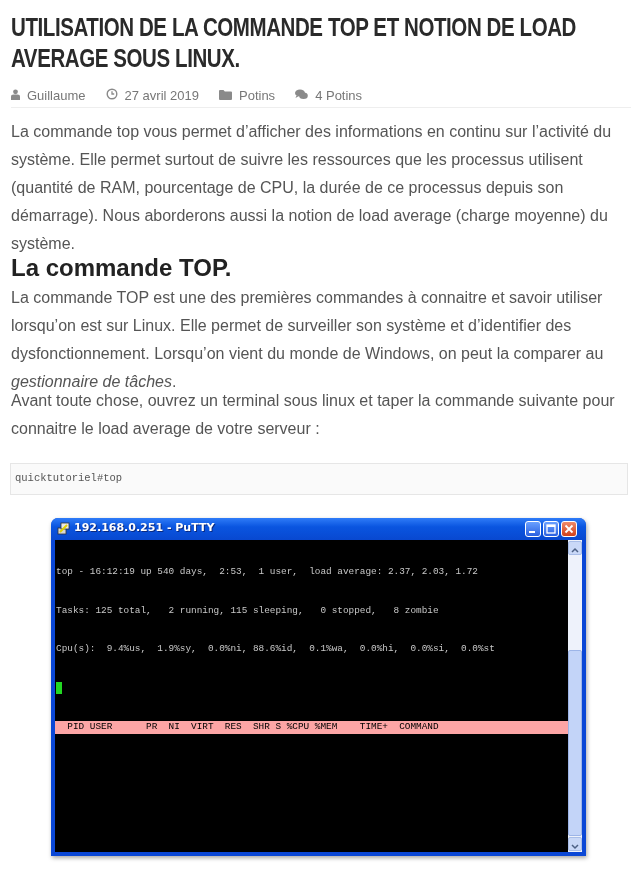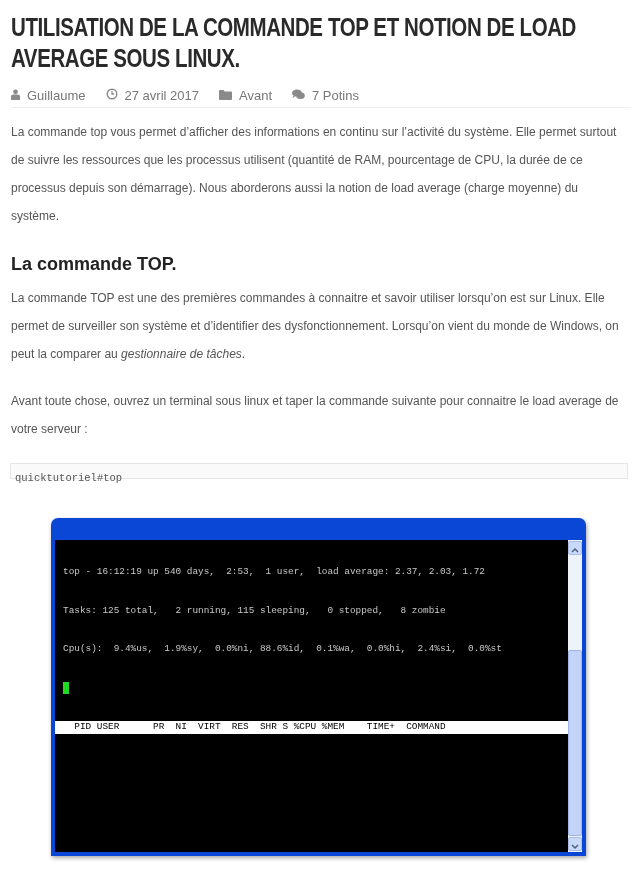--- a/index.html
+++ b/index.html
@@ -4,41 +4,41 @@
 <style>
   html, body { margin:0; padding:0; background:#ffffff; }
   body { width:634px; height:878px; overflow:hidden; position:relative; font-family:"Liberation Sans", sans-serif; color:#444; }
   .title { position:absolute; left:11px; top:12px; width:610px; margin:0;
     font-family:"Liberation Sans", sans-serif; font-weight:bold; font-size:25px; line-height:31px;
     color:#2a2a2a; text-transform:uppercase; letter-spacing:-0.5px; transform:scaleX(0.82); transform-origin:left top; width:760px; }
   .meta { position:absolute; left:11px; top:88px; font-size:13px; color:#777; display:flex; align-items:center; }
   .meta .it { display:flex; align-items:center; margin-right:20px; }
   .meta .ic { display:inline-block; margin-right:7px; color:#888; }
   .meta-line { position:absolute; left:11px; top:107px; width:620px; height:1px; background:#eeeeee; }
-  .para { position:absolute; left:11px; width:615px; margin:0; font-size:12px; line-height:28px; color:#555; }
-  .h2 { position:absolute; left:11px; top:254px; margin:0; font-family:"Liberation Sans", sans-serif; font-weight:bold; font-size:18px; color:#222; }
-  .code { position:absolute; left:10px; top:463px; width:618px; height:16px; border:1px solid #e6e6e6; background:#fafafa;
+  .para { position:absolute; left:11px; width:615px; margin:0; font-size:16px; line-height:28px; color:#555; }
+  .h2 { position:absolute; left:11px; top:254px; margin:0; font-family:"Liberation Sans", sans-serif; font-weight:bold; font-size:24px; color:#222; }
+  .code { position:absolute; left:10px; top:463px; width:618px; height:32px; border:1px solid #e6e6e6; background:#fafafa;
     font-family:"Liberation Mono", monospace; font-size:10.5px; color:#555; line-height:28px; padding-left:4px; box-sizing:border-box; }
   em { font-style:italic; }
 
   
   .putty { position:absolute; left:51px; top:518px; width:535px; height:338px; background:#0a47d6;
     border-radius:7px 7px 0 0; box-shadow:1px 2px 4px rgba(0,0,0,0.35); }
   .titlebar { position:absolute; left:0; top:0; width:535px; height:22px; border-radius:7px 7px 0 0;
     background:linear-gradient(#2f7cf8, #0a55e0 40%, #0848d0); }
   .titlebar .ticon { position:absolute; left:6px; top:4px; width:13px; height:13px; }
   .titlebar .ttext { position:absolute; left:23px; top:3px; font-family:"DejaVu Sans", sans-serif; font-weight:bold; font-size:11px; color:#fff; text-shadow:1px 1px 0 #0a2a80; }
   .wbtn { position:absolute; top:3px; width:16px; height:16px; border:1px solid #fff; border-radius:3px; box-sizing:border-box;
     background:linear-gradient(#6aa0ff, #2a60e0); }
   .wbtn.close { background:linear-gradient(#f08a6a, #d0401a); }
   .wbtn svg { position:absolute; left:0; top:0; }
   .term { position:absolute; left:4px; top:22px; width:513px; height:312px; background:#000; overflow:hidden;
     font-family:"Liberation Mono", monospace; font-size:9.4px; line-height:12.9px; color:#c8c8c8; white-space:pre; }
-  .term .ln { height:12.9px; padding-left:8px; }
-  .term .hdr { background:#ffffff; color:#000; }
+  .term .ln { height:12.9px; padding-left:1px; }
+  .term .hdr { background:#fca5a5; color:#000; }
   .term .cursor { display:inline-block; width:6px; height:12px; background:#22d822; vertical-align:top; }
   .scroll { position:absolute; left:517px; top:22px; width:14px; height:312px; background:#eef2fb; }
   .scroll .arr { position:absolute; left:0; width:14px; height:14px; background:#c9d8f7; border:1px solid #a8bde8; box-sizing:border-box; border-radius:2px; }
   .scroll .thumb { position:absolute; left:0; top:110px; width:14px; height:186px; background:#c3d4f8; border:1px solid #9db5e8; box-sizing:border-box; border-radius:2px; }
   .putty .bottom { position:absolute; left:0; top:334px; width:535px; height:4px; background:#0a47d6; }
 </style>
 </head>
 <body>
 
 <h1 class="title">Utilisation de la commande TOP et notion de load average sous Linux.</h1>
@@ -53,59 +53,83 @@
     </span>
     <span>Guillaume</span>
   </span>
   <span class="it">
     <span class="ic">
       <svg width="12" height="12" viewBox="0 0 12 12">
           <circle cx="6" cy="6" r="4.8" fill="none" stroke="#8a8a8a" stroke-width="1.4"></circle>
           <path d="M6 3.2 V6 H8.2" fill="none" stroke="#8a8a8a" stroke-width="1.3"></path>
         </svg>
     </span>
-    <span>27 avril 2017</span>
+    <span>27 avril 2019</span>
   </span>
   <span class="it">
     <span class="ic">
       <svg width="13" height="10" viewBox="0 0 13 10">
           <path d="M0 1 Q0 0 1 0 H4.5 L5.8 1.5 H12 Q13 1.5 13 2.5 V9 Q13 10 12 10 H1 Q0 10 0 9 Z" fill="#8a8a8a"></path>
         </svg>
     </span>
-    <span>Avant</span>
+    <span>Potins</span>
   </span>
   <span class="it">
     <span class="ic">
       <svg width="13" height="11" viewBox="0 0 13 11">
           <ellipse cx="5" cy="4" rx="5" ry="3.6" fill="#8a8a8a"></ellipse>
           <ellipse cx="8.5" cy="6.8" rx="4.3" ry="3.2" fill="#8a8a8a"></ellipse>
           <path d="M1.5 6.5 L0.5 9 L3.5 7.2Z" fill="#8a8a8a"></path>
         </svg>
     </span>
-    <span>7 Potins</span>
+    <span>4 Potins</span>
   </span>
 </div>
 <div class="meta-line"></div>
 
 <p class="para" style="top:118px;">La commande top vous permet d’afficher des informations en continu sur l’activité du système. Elle permet surtout de suivre les ressources que les processus utilisent (quantité de RAM, pourcentage de CPU, la durée de ce processus depuis son démarrage). Nous aborderons aussi  la notion de load average (charge moyenne) du système.</p>
 
 <h2 class="h2">La commande TOP.</h2>
 
 <p class="para" style="top:284px;"><span>La commande TOP est une des premières commandes à connaitre et savoir utiliser lorsqu’on est sur Linux. Elle permet de surveiller son système et d’identifier des dysfonctionnement. Lorsqu’on vient du monde de Windows, on peut la comparer au </span><em>gestionnaire de tâches</em><span>.</span></p>
 
 <p class="para" style="top:387px;">Avant toute chose, ouvrez un terminal sous linux et taper la commande suivante pour connaitre le load average de votre serveur :</p>
 
 <div class="code">quicktutoriel#top</div>
 
 <div class="putty">
+  <div class="titlebar">
+    <svg class="ticon" viewBox="0 0 13 13">
+      <rect x="1" y="6" width="8" height="6" fill="#d8d8d8" stroke="#333" stroke-width="0.8"></rect>
+      <rect x="4" y="1" width="8" height="6" fill="#e8e8e8" stroke="#333" stroke-width="0.8"></rect>
+      <path d="M3 10 L10 3" stroke="#e0d000" stroke-width="2"></path>
+    </svg>
+    <span class="ttext">192.168.0.251 - PuTTY</span>
+    <div class="wbtn" style="left:474px;">
+      <svg width="14" height="14">
+          <rect x="3" y="9" width="6" height="2" fill="#fff"></rect>
+        </svg>
+    </div>
+    <div class="wbtn" style="left:492px;">
+      <svg width="14" height="14">
+          <rect x="3" y="3" width="8" height="8" fill="none" stroke="#fff" stroke-width="1.3"></rect>
+          <rect x="3" y="3" width="8" height="2" fill="#fff"></rect>
+        </svg>
+    </div>
+    <div class="wbtn close" style="left:510px;">
+      <svg width="14" height="14">
+          <path d="M3.5 3.5 L10.5 10.5 M10.5 3.5 L3.5 10.5" stroke="#fff" stroke-width="1.8"></path>
+        </svg>
+    </div>
+  </div>
 
   <div class="term">
     <div class="ln">top - 16:12:19 up 540 days,  2:53,  1 user,  load average: 2.37, 2.03, 1.72</div>
     <div class="ln">Tasks: 125 total,   2 running, 115 sleeping,   0 stopped,   8 zombie</div>
-    <div class="ln">Cpu(s):  9.4%us,  1.9%sy,  0.0%ni, 88.6%id,  0.1%wa,  0.0%hi,  2.4%si,  0.0%st</div>
+    <div class="ln">Cpu(s):  9.4%us,  1.9%sy,  0.0%ni, 88.6%id,  0.1%wa,  0.0%hi,  0.0%si,  0.0%st</div>
     <div class="ln"><span class="cursor"></span></div>
     <div class="ln hdr">  PID USER      PR  NI  VIRT  RES  SHR S %CPU %MEM    TIME+  COMMAND</div>
   </div>
 
   <div class="scroll">
     <div class="arr" style="top:1px;">
       <svg width="12" height="12">
           <path d="M3 8 L6 5 L9 8" fill="none" stroke="#4d6185" stroke-width="1.5"></path>
         </svg>
     </div>

